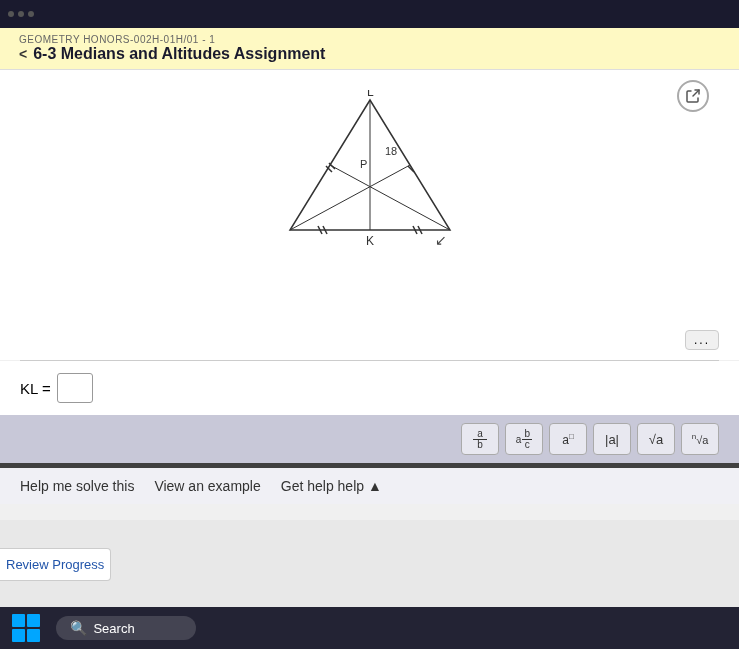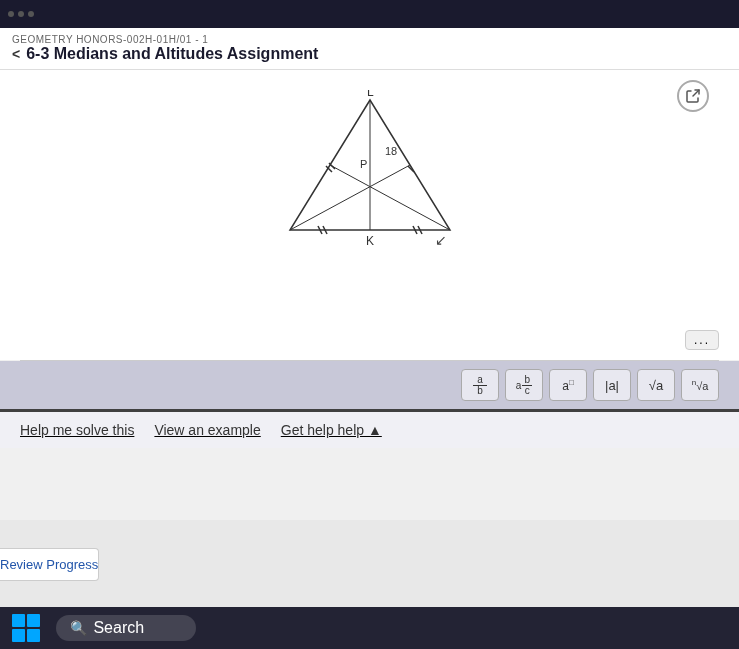--- a/index.html
+++ b/index.html
@@ -26,22 +26,22 @@
     }
     .dot {
       width: 6px;
       height: 6px;
       border-radius: 50%;
       background: #555;
     }
 
     
     .header {
-      background: #ffffff;
-      padding: 6px 12px;
+      background: #fef9c3;
+      padding: 6px 19px;
       border-bottom: 1px solid #ddd;
     }
     .course-label {
       font-size: 10px;
       color: #666;
       text-transform: uppercase;
       letter-spacing: 0.5px;
     }
     .assignment-title {
       font-size: 16px;
@@ -166,40 +166,39 @@
       color: #333;
     }
 
     
     .help-row {
       background: #f0f0f5;
       padding: 10px 20px;
       display: flex;
       align-items: flex-end;
       gap: 20px;
-      border-top: 3px solid #404040;
-      text-decoration: underline;
+      border-top: 5px solid #404040;
     }
     .help-link {
       color: #333;
       font-size: 14px;
       cursor: pointer;
       text-decoration: none;
     }
 
     
     .review-progress-btn {
       position: absolute;
       bottom: 68px;
       left: 0;
       background: #fff;
       border: 1px solid #ccc;
       border-left: none;
       border-radius: 0 4px 4px 0;
-      padding: 8px 0;
+      padding: 8px 6px;
       font-size: 13px;
       color: #2255aa;
       cursor: pointer;
       font-weight: 500;
       text-align: right;
     }
 
     
     .taskbar {
       position: absolute;
@@ -236,21 +235,21 @@
       margin-left: 8px;
       cursor: pointer;
       min-width: 140px;
     }
     .search-icon-taskbar {
       color: #fff;
       font-size: 14px;
     }
     .search-text {
       color: #fff;
-      font-size: 16px;
+      font-size: 13px;
     }
   </style>
 </head>
 <body>
 
 <div class="top-bar">
   <div class="top-bar-dots">
     <div class="dot"></div>
     <div class="dot"></div>
     <div class="dot"></div>
@@ -307,20 +306,24 @@
 
         <text x="165" y="155" font-size="14" fill="#444">↙</text>
       </svg>
     </div>
 
     <div class="more-options">...</div>
   </div>
 
   <div class="divider"></div>
 
+  <div class="input-row">
+    <span style="font-size:15px;">KL =</span>
+    <input class="answer-input" type="text" style="">
+  </div>
 
   <div class="toolbar-area">
 
     <div class="tool-btn">
       <span style="display:flex;flex-direction:column;align-items:center;line-height:1;font-size:10px;">
         <span>a</span>
         <span style="border-top:1px solid #333;width:14px;"></span>
         <span>b</span>
       </span>
     </div>

